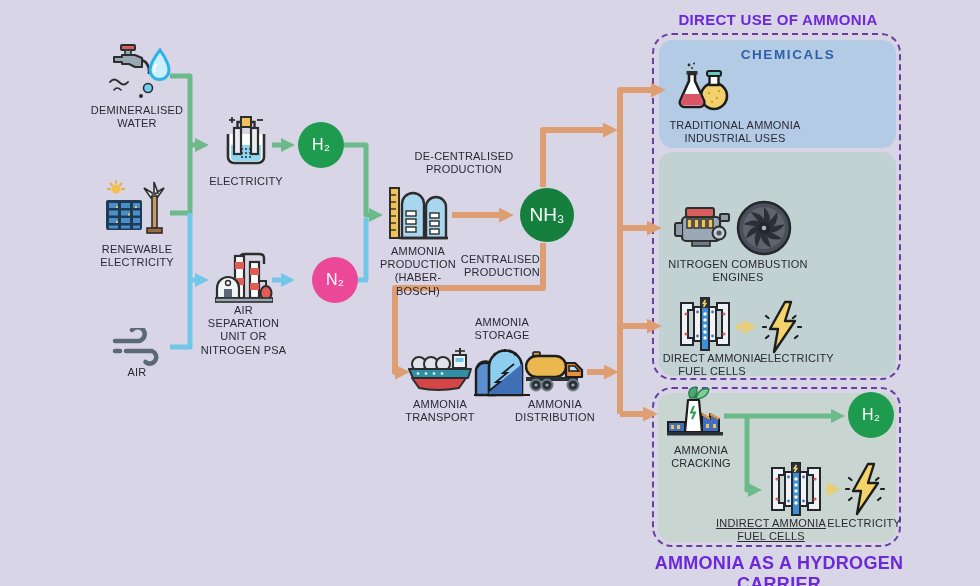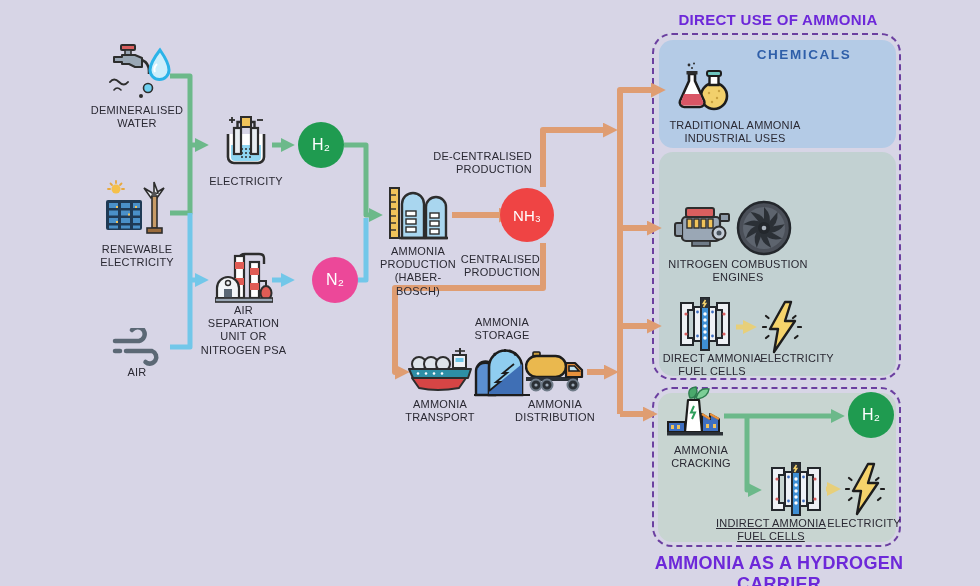--- a/index.html
+++ b/index.html
@@ -406,54 +406,54 @@
         <line x1="33.5" y1="16" x2="31" y2="18"></line>
     </g>
   </svg>
 
   <div class="circle" style="left:298px;top:122px;width:46px;height:46px;background:#1f9b50;">
     <span>H₂</span>
   </div>
   <div class="circle" style="left:312px;top:257px;width:46px;height:46px;background:#ec4899;">
     <span>N₂</span>
   </div>
-  <div class="circle" style="left:500px;top:188px;width:54px;height:54px;background:#ef4444;font-size:15px;">
+  <div class="circle" style="left:520px;top:188px;width:54px;height:54px;background:#15803d;font-size:19px;">
     <span>NH₃</span>
   </div>
   <div class="circle" style="left:848px;top:392px;width:46px;height:46px;background:#1f9b50;">
     <span>H₂</span>
   </div>
 
   <div class="lbl" style="left:87px;top:104px;width:100px;">DEMINERALISED
 WATER</div>
   <div class="lbl" style="left:87px;top:243px;width:100px;">RENEWABLE
 ELECTRICITY</div>
   <div class="lbl" style="left:87px;top:366px;width:100px;">AIR</div>
   <div class="lbl" style="left:196px;top:175px;width:100px;">ELECTRICITY</div>
   <div class="lbl" style="left:191px;top:304px;width:105px;">AIR
 SEPARATION
 UNIT OR
 NITROGEN PSA</div>
   <div class="lbl" style="left:368px;top:245px;width:100px;">AMMONIA
 PRODUCTION
 (HABER-
 BOSCH)</div>
-  <div class="lbl" style="left:420px;top:150px;width:112px;text-align:right;">DE-CENTRALISED
+  <div class="lbl" style="left:408px;top:150px;width:112px;text-align:center;">DE-CENTRALISED
 PRODUCTION</div>
   <div class="lbl" style="left:428px;top:253px;width:112px;text-align:right;">CENTRALISED
 PRODUCTION</div>
   <div class="lbl" style="left:452px;top:316px;width:100px;">AMMONIA
 STORAGE</div>
   <div class="lbl" style="left:390px;top:398px;width:100px;">AMMONIA
 TRANSPORT</div>
   <div class="lbl" style="left:504px;top:398px;width:102px;">AMMONIA
 DISTRIBUTION</div>
 
   <div class="title" style="left:628px;top:11px;width:300px;font-size:15px;">DIRECT USE OF AMMONIA</div>
-  <div class="bluehead" style="left:659px;top:47px;width:258px;padding-left:16px;">CHEMICALS</div>
+  <div class="bluehead" style="left:659px;top:47px;width:258px;">CHEMICALS</div>
   <div class="lbl" style="left:660px;top:119px;width:150px;">TRADITIONAL AMMONIA
 INDUSTRIAL USES</div>
   <div class="lbl" style="left:663px;top:258px;width:150px;">NITROGEN COMBUSTION
 ENGINES</div>
   <div class="lbl" style="left:642px;top:352px;width:140px;">DIRECT AMMONIA
 FUEL CELLS</div>
   <div class="lbl" style="left:752px;top:352px;width:90px;">ELECTRICITY</div>
 
   <div class="lbl" style="left:651px;top:444px;width:100px;">AMMONIA
 CRACKING</div>

